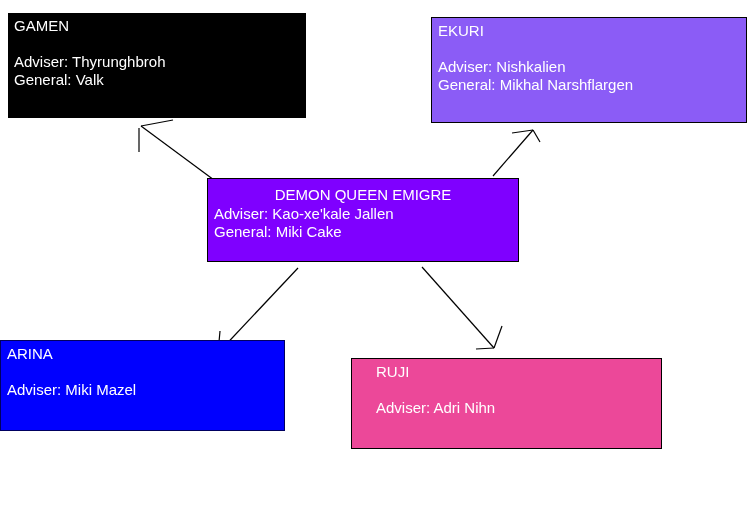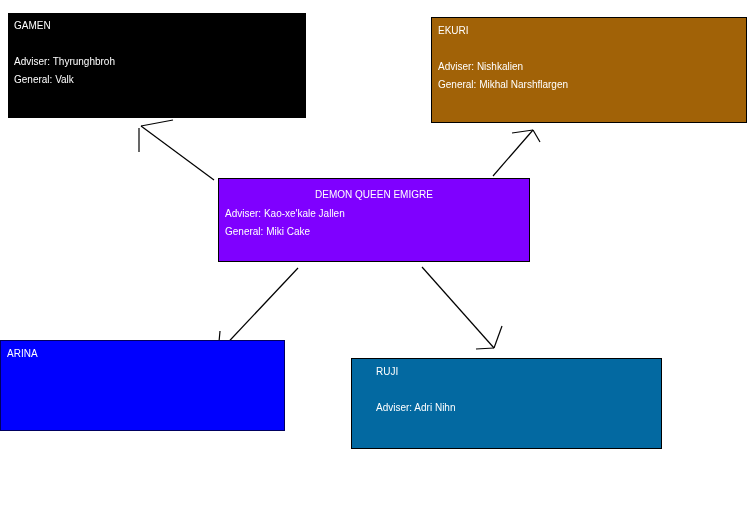--- a/index.html
+++ b/index.html
@@ -17,29 +17,29 @@
   #arrow-layer {
     position: absolute;
     left: 0; top: 0;
     width: 754px; height: 509px;
     pointer-events: none;
   }
   .node {
     position: absolute;
     box-sizing: border-box;
     color: #FFFFFF;
-    font-size: 10px;
+    font-size: 15px;
     line-height: 18px;
     padding: 4px 6px;
   }
   .node-title { margin-bottom: 18px; white-space: pre; }
   .node-line  { white-space: pre; }
   .node-gamen  { left: 8px;   top: 13px;  width: 298px; height: 105px; }
   .node-ekuri  { left: 431px; top: 17px;  width: 316px; height: 106px; border: 1px solid #000000; }
-  .node-center { left: 218px; top: 178px; width: 312px; height: 84px;  border: 1px solid #000000; padding-top: 7px; }
+  .node-center { left: 207px; top: 178px; width: 312px; height: 84px;  border: 1px solid #000000; padding-top: 7px; }
   .node-center .node-title { text-align: center; margin-bottom: 1px; }
   .node-arina  { left: 0px;   top: 340px; width: 285px; height: 91px;  border: 1px solid #000060; }
   .node-ruji   { left: 351px; top: 358px; width: 311px; height: 91px;  border: 1px solid #000000; padding-left: 24px; }
   .arrow-line { stroke: #000000; stroke-width: 1.2; fill: none; }
 </style>
 </head>
 <body>
 
 <div id="canvas">
 
@@ -69,34 +69,35 @@
       <polyline class="arrow-line" points="494,348 476,349"></polyline>
     </g>
   </svg>
 
   <div class="node node-gamen" style="background: rgb(0, 0, 0);">
     <div class="node-title">GAMEN</div>
     <div class="node-line">Adviser: Thyrunghbroh</div>
     <div class="node-line">General: Valk</div>
   </div>
 
-  <div class="node node-ekuri" style="background: #a16207;">
+  <div class="node node-ekuri" style="background: #8b5cf6;">
     <div class="node-title">EKURI</div>
     <div class="node-line">Adviser: Nishkalien</div>
     <div class="node-line">General: Mikhal Narshflargen</div>
   </div>
 
   <div class="node node-center" style="background: rgb(127, 0, 255);">
     <div class="node-title">DEMON QUEEN EMIGRE</div>
     <div class="node-line">Adviser: Kao-xe'kale Jallen</div>
     <div class="node-line">General: Miki Cake</div>
   </div>
 
   <div class="node node-arina" style="background: rgb(0, 0, 255);">
     <div class="node-title">ARINA</div>
+    <div class="node-line">Adviser: Miki Mazel</div>
   </div>
 
-  <div class="node node-ruji" style="background: #0369a1;">
+  <div class="node node-ruji" style="background: #ec4899;">
     <div class="node-title">RUJI</div>
     <div class="node-line">Adviser: Adri Nihn</div>
   </div>
 
 </div>
 
 </body></html>

